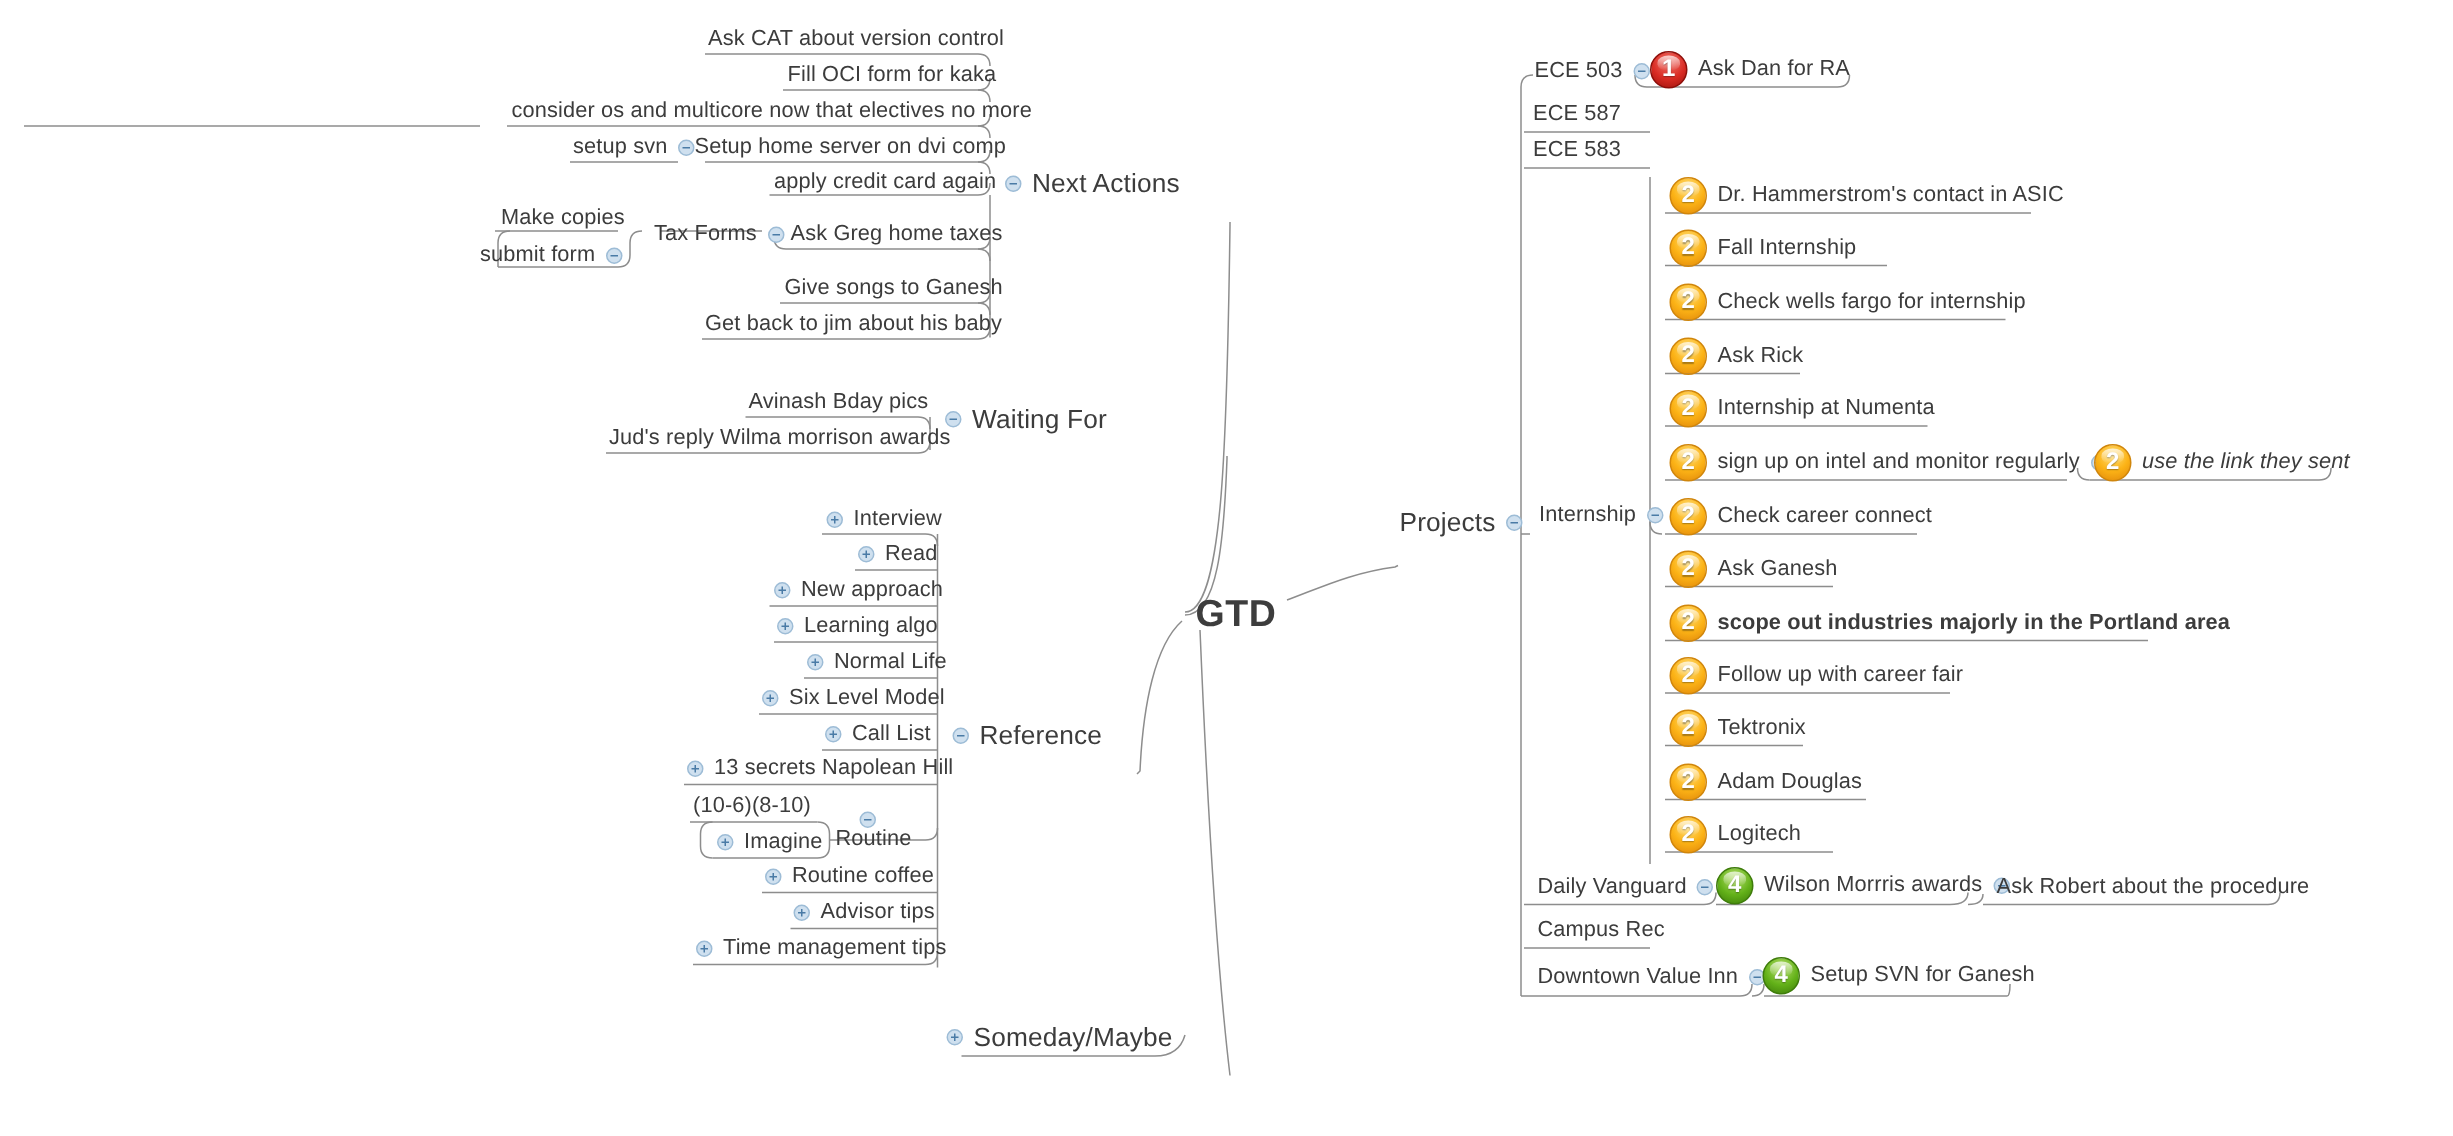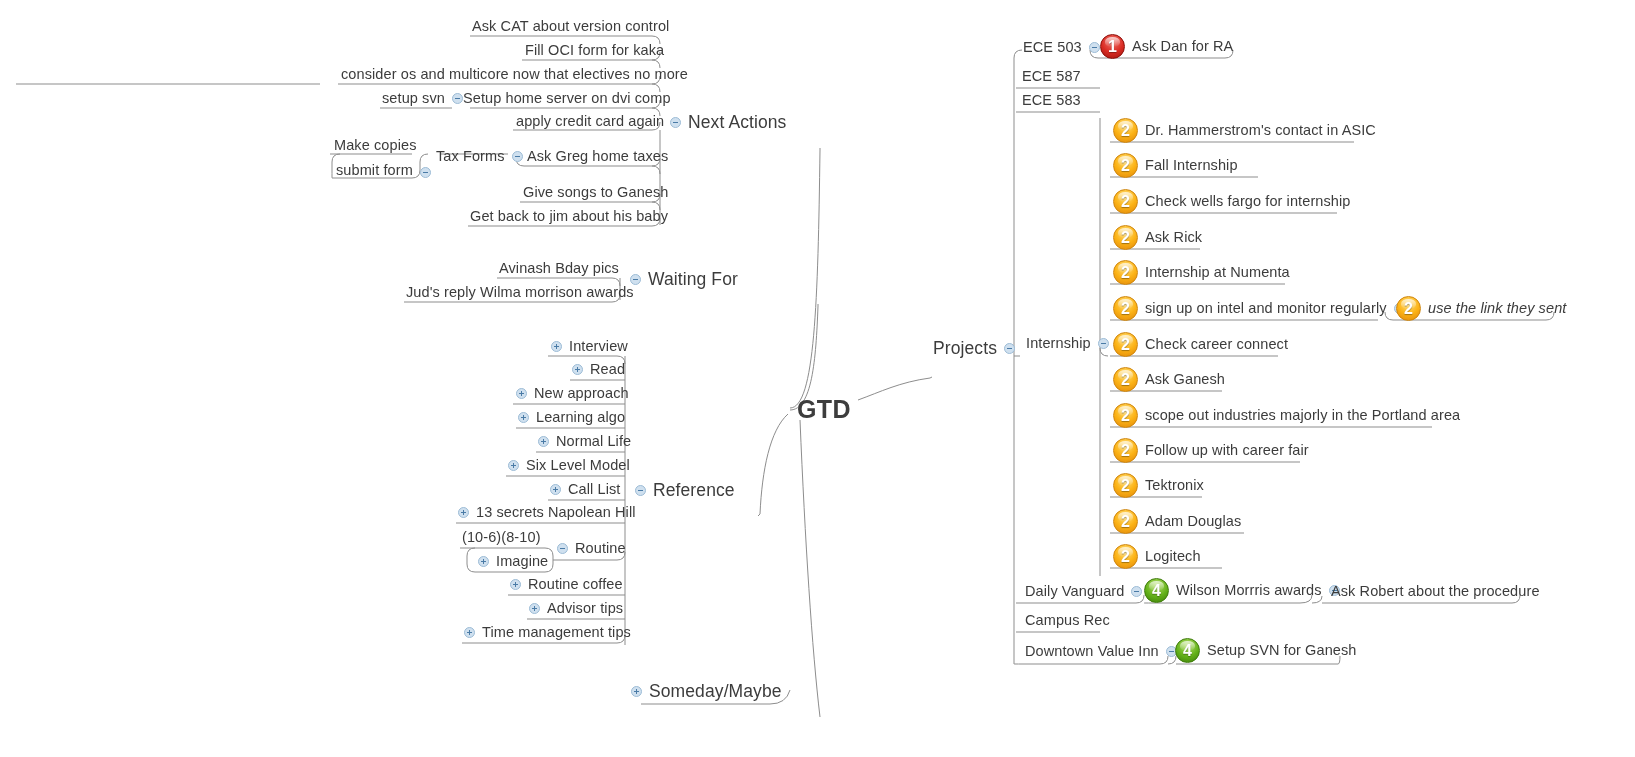--- a/index.html
+++ b/index.html
@@ -248,21 +248,21 @@
   <div class="node l" style="left:527px; top:149px;">
     <span class="lbl">Ask Greg home taxes</span>
   </div>
   <div class="node l" style="left:436px; top:149px;">
     <span class="lbl">Tax Forms</span>
     <span class="tog"></span>
   </div>
   <div class="node l" style="left:334px; top:138px;">
     <span class="lbl">Make copies</span>
   </div>
-  <div class="node l" style="left:336px; top:163px;align-items:flex-end;">
+  <div class="node l" style="left:320px; top:163px;">
     <span class="lbl">submit form</span>
     <span class="tog"></span>
   </div>
   <div class="node l" style="left:523px; top:185px;">
     <span class="lbl">Give songs to Ganesh</span>
   </div>
   <div class="node l" style="left:470px; top:209px;">
     <span class="lbl">Get back to jim about his baby</span>
   </div>
 
@@ -307,21 +307,21 @@
     <span class="lbl">Six Level Model</span>
   </div>
   <div class="node l" style="left:550px; top:482px;">
     <span class="tog plus" style="margin-left:0;"></span>
     <span class="lbl">Call List</span>
   </div>
   <div class="node l" style="left:458px; top:505px;">
     <span class="tog plus" style="margin-left:0;"></span>
     <span class="lbl">13 secrets Napolean Hill</span>
   </div>
-  <div class="node l" style="left:557px; top:541px;">
+  <div class="node l" style="left:557px; top:541px;flex-direction:column;">
     <span class="tog" style="margin-left:0;"></span>
     <span class="lbl">Routine</span>
   </div>
   <div class="node l" style="left:462px; top:530px;">
     <span class="lbl">(10-6)(8-10)</span>
   </div>
   <div class="node l" style="left:478px; top:554px;">
     <span class="tog plus" style="margin-left:0;"></span>
     <span class="lbl">Imagine</span>
   </div>
@@ -423,21 +423,21 @@
   <div class="node r" style="left:1113px; top:367px;">
     <span class="pri p2">
         <span>2</span>
       </span>
     <span class="lbl" style="order:0;">Ask Ganesh</span>
   </div>
   <div class="node r" style="left:1113px; top:403px;">
     <span class="pri p2">
         <span>2</span>
       </span>
-    <span class="lbl" style="order:0;">scope out industries majorly in the Portland area</span>
+    <span class="lbl" style="order:0;font-weight:bold;">scope out industries majorly in the Portland area</span>
   </div>
   <div class="node r" style="left:1113px; top:438px;">
     <span class="pri p2">
         <span>2</span>
       </span>
     <span class="lbl" style="order:0;">Follow up with career fair</span>
   </div>
   <div class="node r" style="left:1113px; top:473px;">
     <span class="pri p2">
         <span>2</span>

